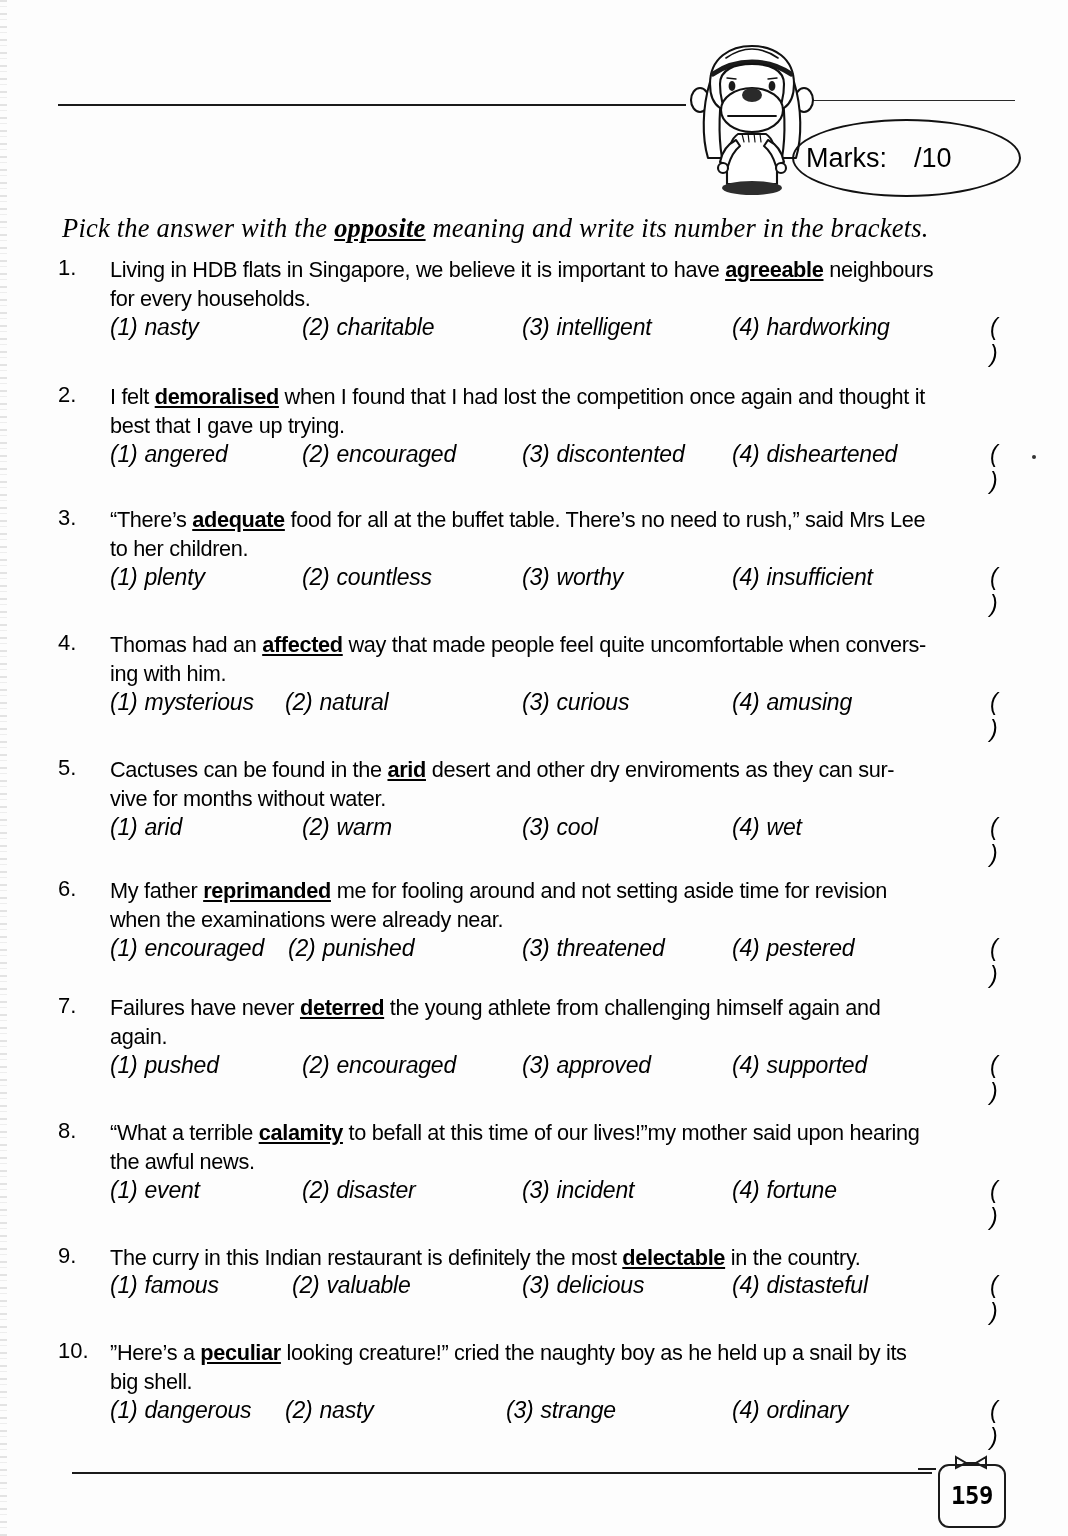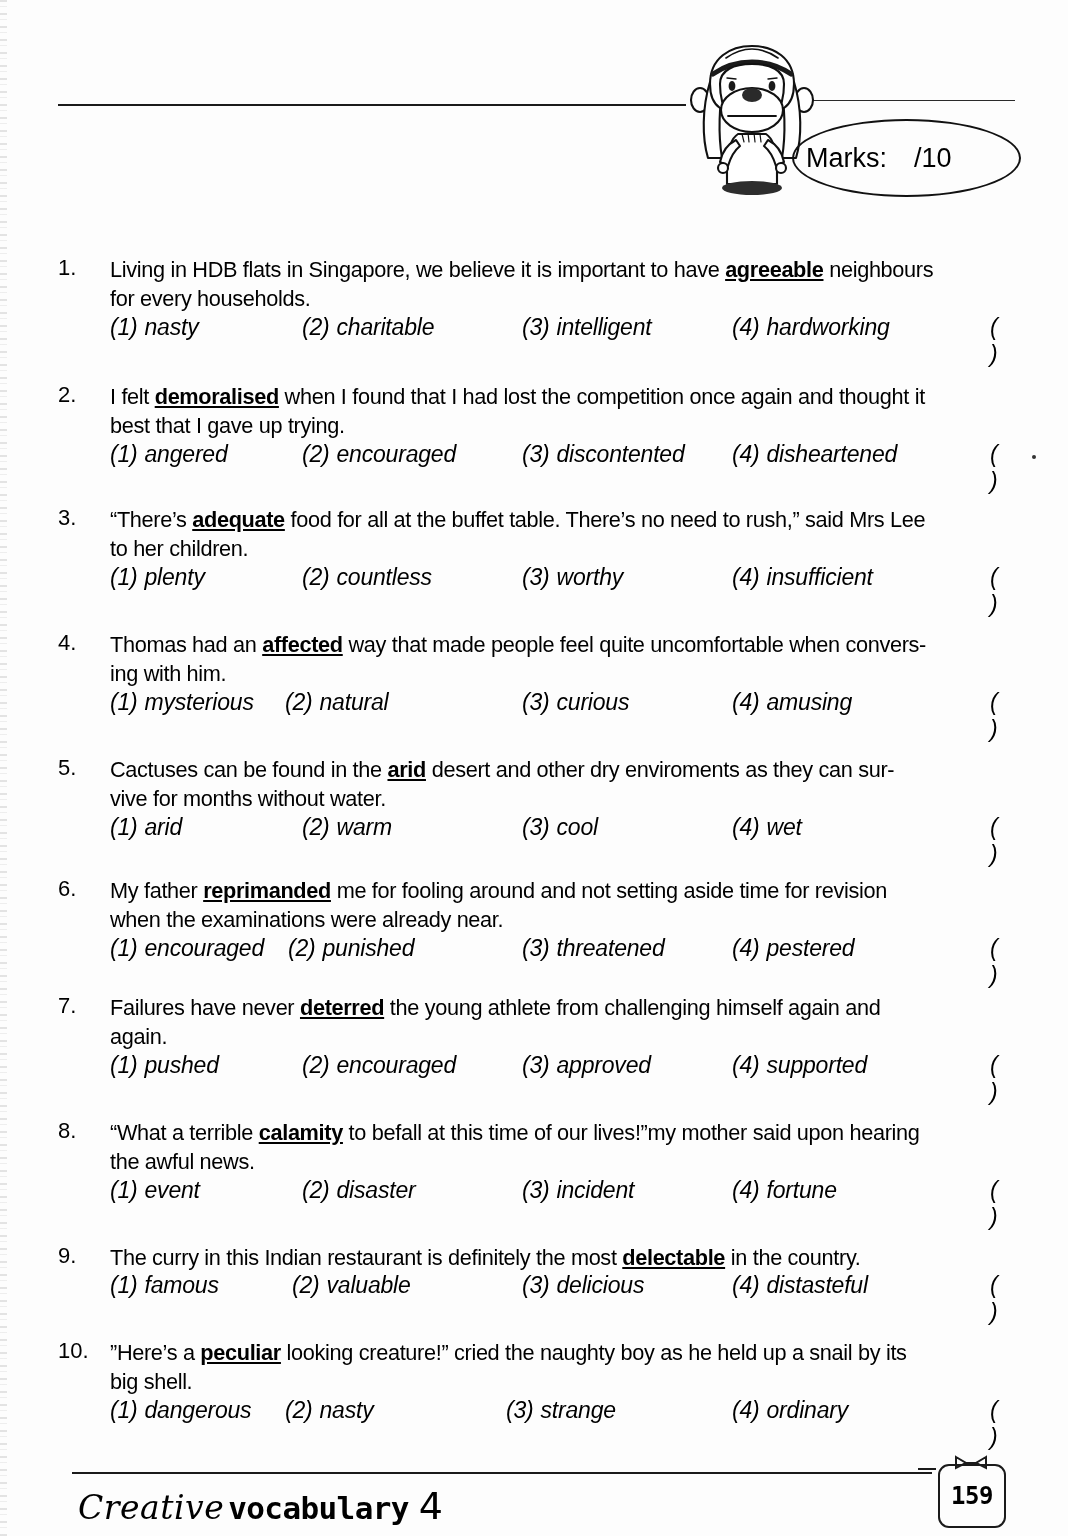--- a/index.html
+++ b/index.html
@@ -319,20 +319,21 @@
       <circle cx="95" cy="130" r="5" fill="#fff"></circle>
 
       <ellipse cx="66" cy="150" rx="30" ry="7" fill="#2d2d2d" stroke="none"></ellipse>
     </g>
   </svg>
 
   <div class="marks-ellipse"></div>
   <div class="marks-label">Marks:</div>
   <div class="marks-total">/10</div>
 
+  <div class="instruction"><span>Pick the answer with the </span><u>opposite</u><span> meaning and write its number in the brackets.</span></div>
 
   <div id="questions-root">
       <div class="q" style="top: 255px;">
         <div class="q-num">1.</div>
         <div class="q-body">
           <div class="q-line"><span>Living in HDB flats in Singapore, we believe it is important to have </span><b>agreeable</b><span> neighbours</span></div>
           <div class="q-line"><span>for every households.</span></div>
         </div>
         <div class="opts">
           <div class="opt" style="left: 0px;"><span class="n">(1)</span><span>nasty</span></div>
@@ -467,25 +468,20 @@
           <div class="brackets">(   )</div>
         </div>
       </div>
     </div>
 
   <div class="stray-dot"></div>
 
   <div class="rule-bottom"></div>
   <div class="rule-bottom-tick"></div>
 
-  <div class="footer-brand">
-    <span class="brand-script">Creative</span>
-    <span class="brand-bold">vocabulary</span>
-    <span class="brand-num">4</span>
-  </div>
 
   <svg class="page-bow" viewBox="0 0 34 15">
     <path d="M2 2 L12 8 L2 13 Z M32 2 L22 8 L32 13 Z M12 8 L22 8" fill="none" stroke="#1b1b1b" stroke-width="2"></path>
   </svg>
   <div class="page-badge">
     <span class="page-num">159</span>
   </div>
 
 </div>
 

